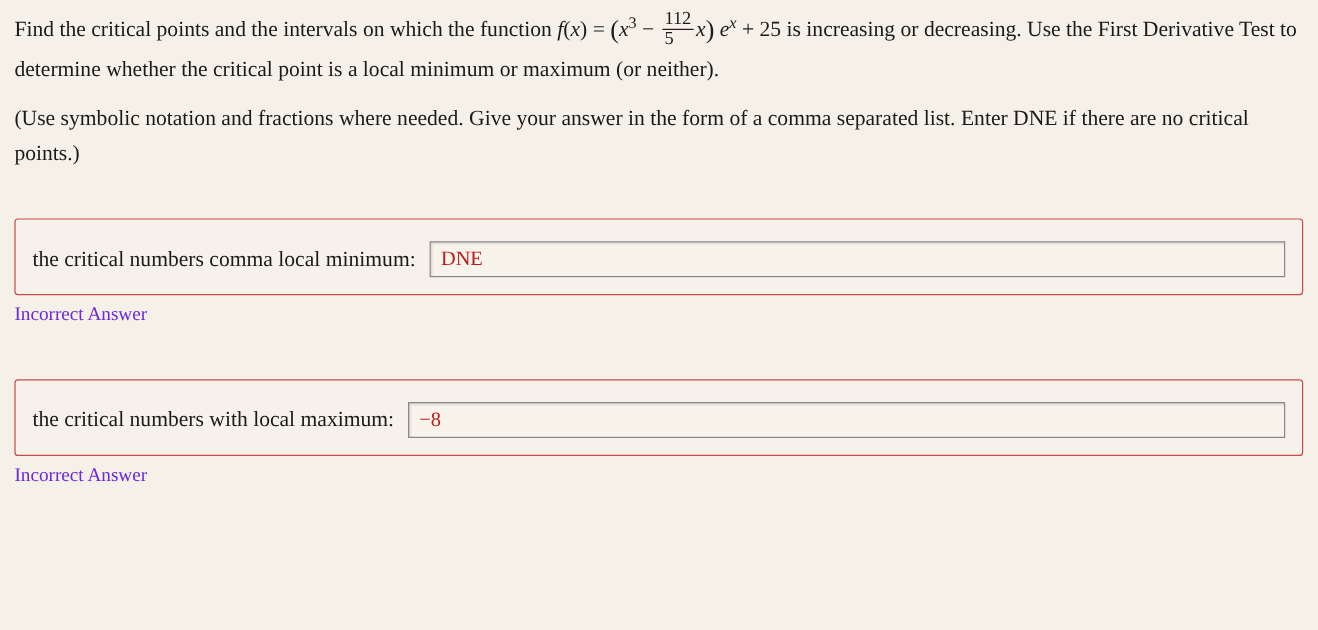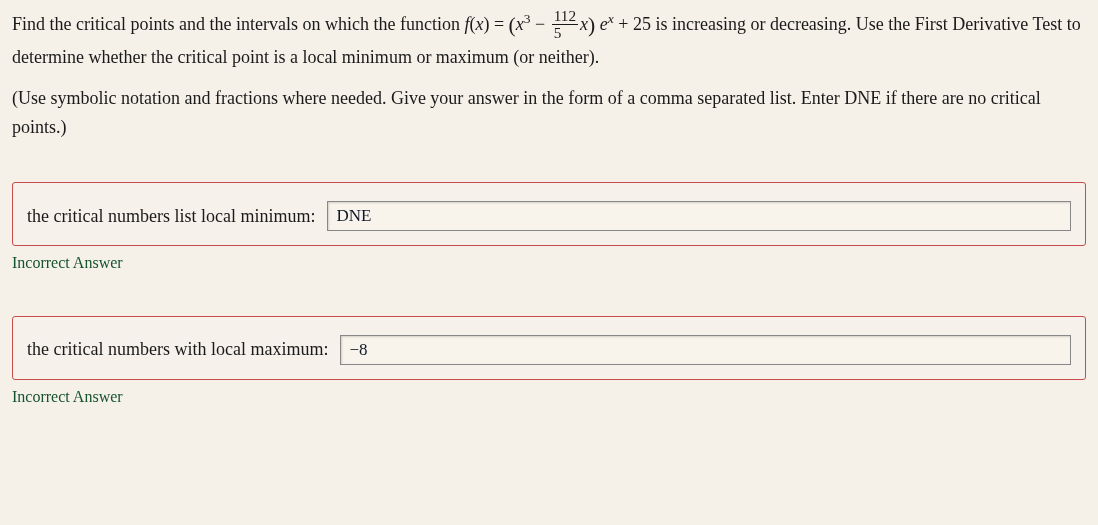--- a/index.html
+++ b/index.html
@@ -40,25 +40,25 @@
       white-space: nowrap;
     }
     .answer-input {
       flex: 1;
       height: 30px;
       border: 1px solid #888;
       background: #f8f4ec;
       padding: 4px 8px;
       font-family: 'Times New Roman', Times, serif;
       font-size: 17px;
-      color: #0f172a;
+      color: #b91c1c;
       box-shadow: inset 1px 1px 2px rgba(0,0,0,0.15);
     }
     .feedback {
-      color: #14532d;
+      color: #6d28d9;
       font-size: 16px;
       margin-bottom: 40px;
       margin-top: 2px;
     }
     .feedback:last-of-type {
       margin-bottom: 0;
     }
     .math-italic {
       font-style: italic;
     }
@@ -97,21 +97,21 @@
   <span>Find the critical points and the intervals on which the function </span>
   <span class="math-italic">f</span>(<span class="math-italic">x</span>) = 
   <span class="paren">(</span><span class="math-italic">x</span><span class="sup">3</span><span> − </span><span class="fraction"><span class="num">112</span><span class="den">5</span></span><span class="math-italic">x</span><span class="paren">)</span><span class="math-italic"> e</span><span class="sup math-italic">x</span><span> + 25</span>
   <span> is increasing or decreasing. Use the First Derivative Test to determine whether the critical point is a local minimum or maximum (or neither).</span>
 </div>
 
 <div class="instruction-text">(Use symbolic notation and fractions where needed. Give your answer in the form of a comma separated list. Enter DNE if there are no critical points.)</div>
 
 <div class="answer-block">
   <div class="answer-row">
-    <span class="answer-label">the critical numbers list local minimum:</span>
+    <span class="answer-label">the critical numbers comma local minimum:</span>
     <input type="text" class="answer-input" value="DNE" style="">
   </div>
 </div>
 <div class="feedback">Incorrect Answer</div>
 
 <div class="answer-block">
   <div class="answer-row">
     <span class="answer-label">the critical numbers with local maximum:</span>
     <input type="text" class="answer-input" value="−8" style="">
   </div>

